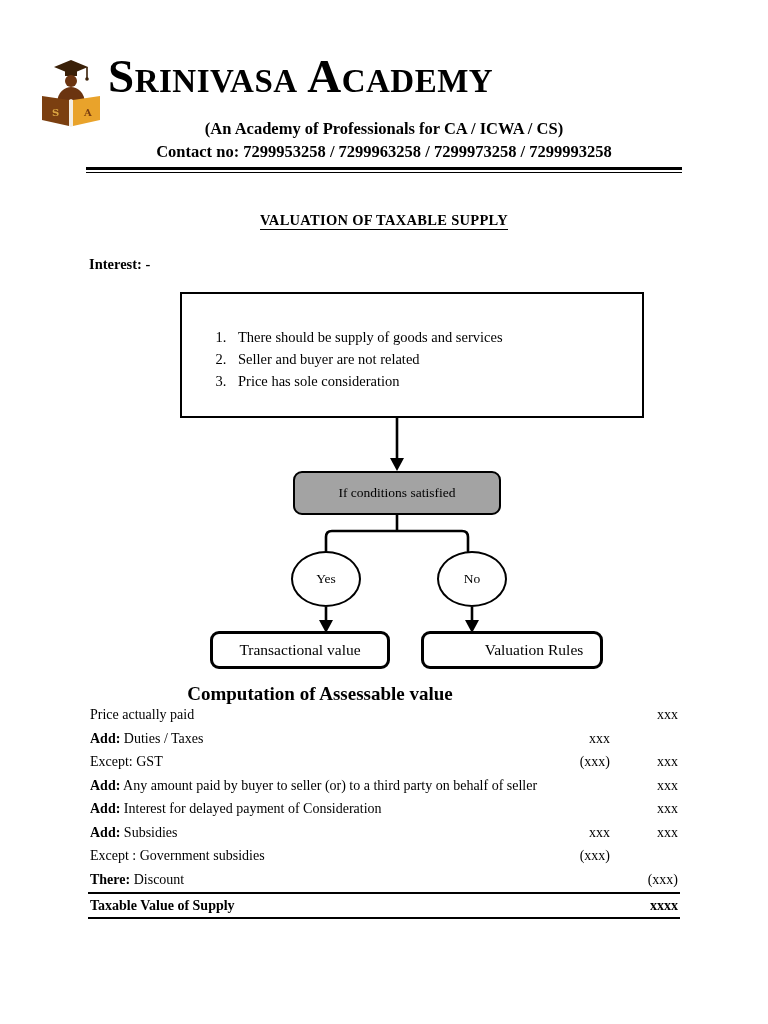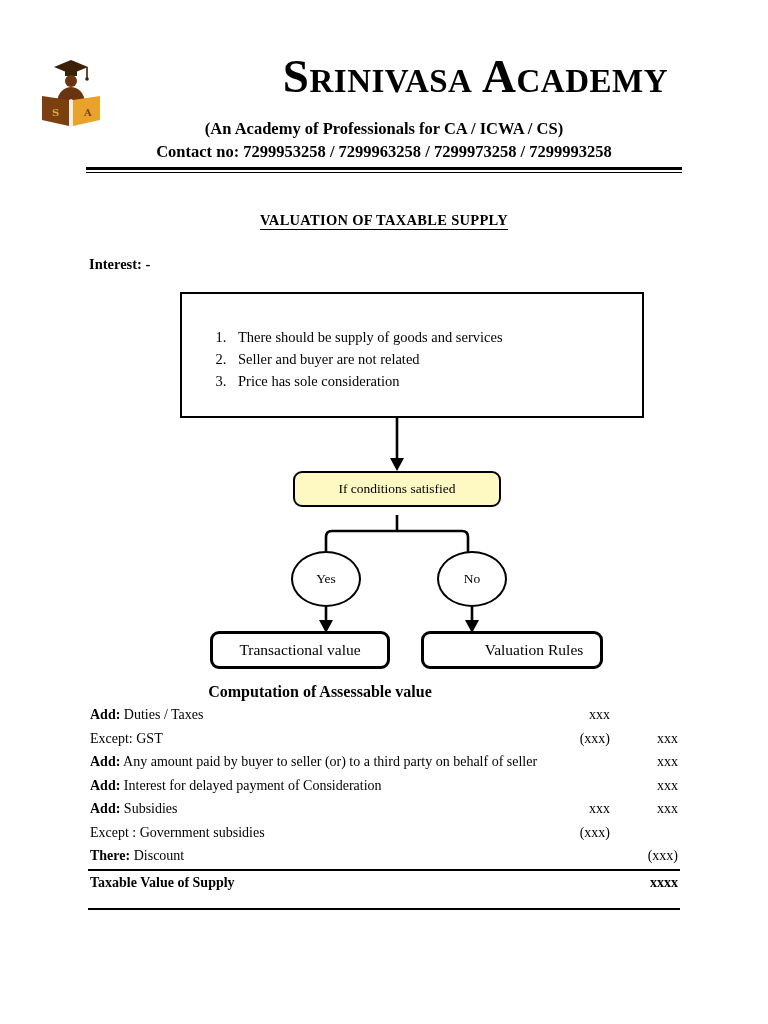--- a/index.html
+++ b/index.html
@@ -36,21 +36,21 @@
   .academy-title {
     position: absolute;
     left: 108px;
     top: 50px;
     width: 560px;
     font-size: 47px;
     line-height: 52px;
     font-weight: bold;
     font-variant: small-caps;
     letter-spacing: 0.5px;
-    text-align: right;
+    text-align: left;
     white-space: nowrap;
   }
   .academy-sub {
     position: absolute;
     left: 84px;
     top: 118px;
     width: 600px;
     text-align: center;
     font-size: 16.5px;
     font-weight: bold;
@@ -134,25 +134,25 @@
     font-size: 14.5px;
     line-height: 22px;
   }
   .cond-list li { padding-left: 8px; }
 
   .decision-box {
     position: absolute;
     left: 293px;
     top: 471px;
     width: 208px;
-    height: 36px;
+    height: 44px;
     border: 2.5px solid #000;
     border-radius: 9px;
     box-sizing: border-box;
-    background: #fef9c3;
+    background: #a3a3a3;
     display: flex;
     align-items: center;
     justify-content: center;
     font-size: 13.5px;
   }
 
   .ellipse {
     position: absolute;
     width: 70px;
     height: 56px;
@@ -183,21 +183,21 @@
   .result-left  { left: 210px; top: 631px; width: 180px; }
   .result-right { left: 421px; top: 631px; width: 182px; padding-left: 44px; }
 
   
   .comp-title {
     position: absolute;
     left: 0;
     top: 683px;
     width: 640px;
     text-align: center;
-    font-size: 16px;
+    font-size: 19px;
     font-weight: bold;
   }
   .comp-table {
     position: absolute;
     left: 88px;
     top: 704px;
     width: 592px;
     border-collapse: collapse;
     font-size: 14px;
   }
@@ -207,21 +207,21 @@
     line-height: 18.5px;
   }
   .comp-table td.desc { text-align: left; padding-left: 2px; }
   .comp-table td.col1 { width: 62px; text-align: right; padding-right: 14px; }
   .comp-table td.col2 { width: 54px; text-align: right; padding-right: 2px; }
   .comp-table tr.total td {
     font-weight: bold;
     border-top: 2px solid #000;
     border-bottom: 2px solid #000;
     padding-top: 3px;
-    padding-bottom: 16px;
+    padding-bottom: 1px;
   }
   .lbl { font-weight: bold; }
 </style>
 </head>
 <body>
 
 <div class="header">
 
   <div class="logo">
     <svg width="66" height="74" viewBox="0 0 66 74" xmlns="http://www.w3.org/2000/svg">
@@ -289,20 +289,28 @@
 <div class="ellipse ellipse-no">No</div>
 
 <div class="result-box result-left">Transactional value</div>
 <div class="result-box result-right">Valuation Rules</div>
 
 <div class="comp-title">Computation of Assessable value</div>
 
 <table class="comp-table">
   <tbody>
 
+    <tr>
+      <td class="desc">
+        <span class="lbl"></span>
+        <span>Price actually paid</span>
+      </td>
+      <td class="col1"></td>
+      <td class="col2">xxx</td>
+    </tr>
 
     <tr>
       <td class="desc">
         <span class="lbl">Add:</span>
         <span>Duties / Taxes</span>
       </td>
       <td class="col1">xxx</td>
       <td class="col2"></td>
     </tr>
 

